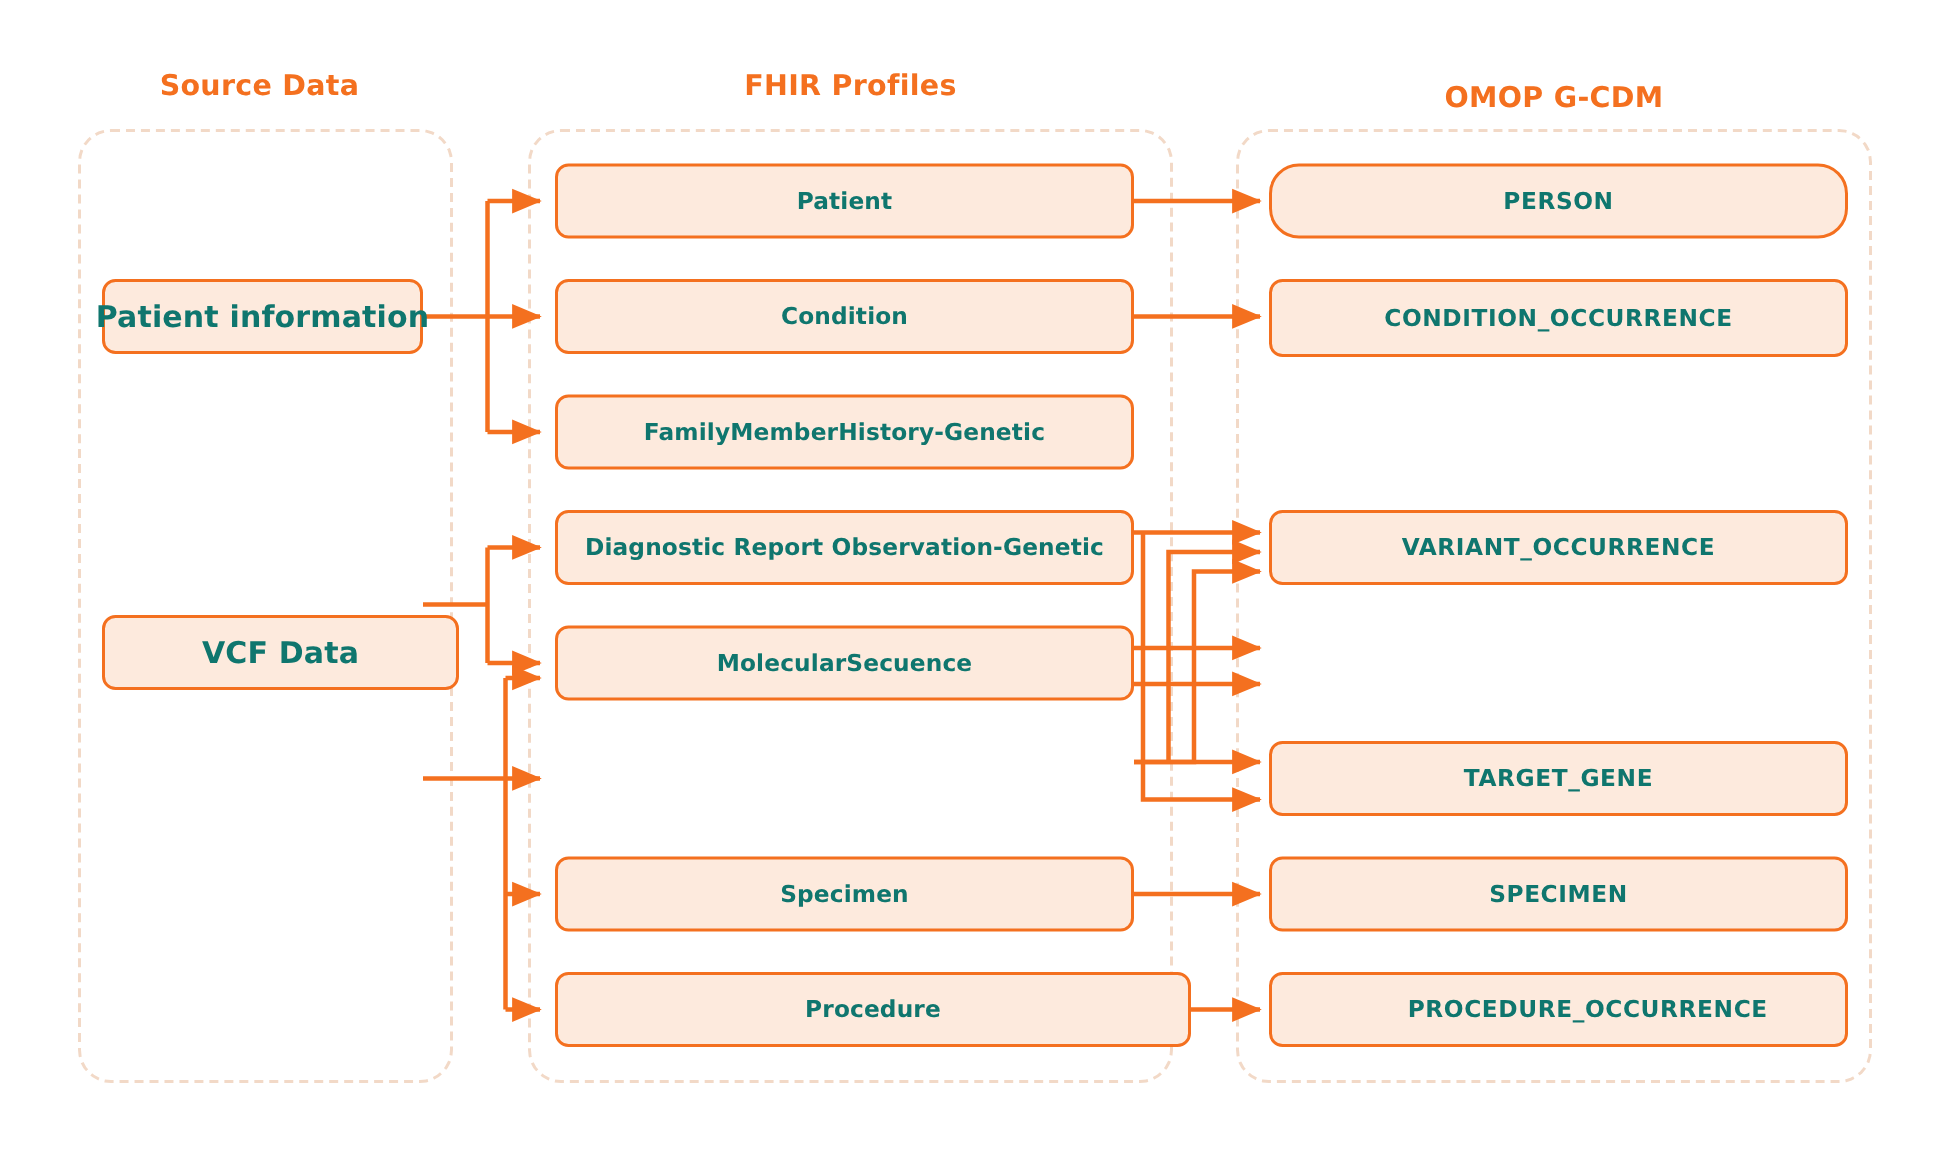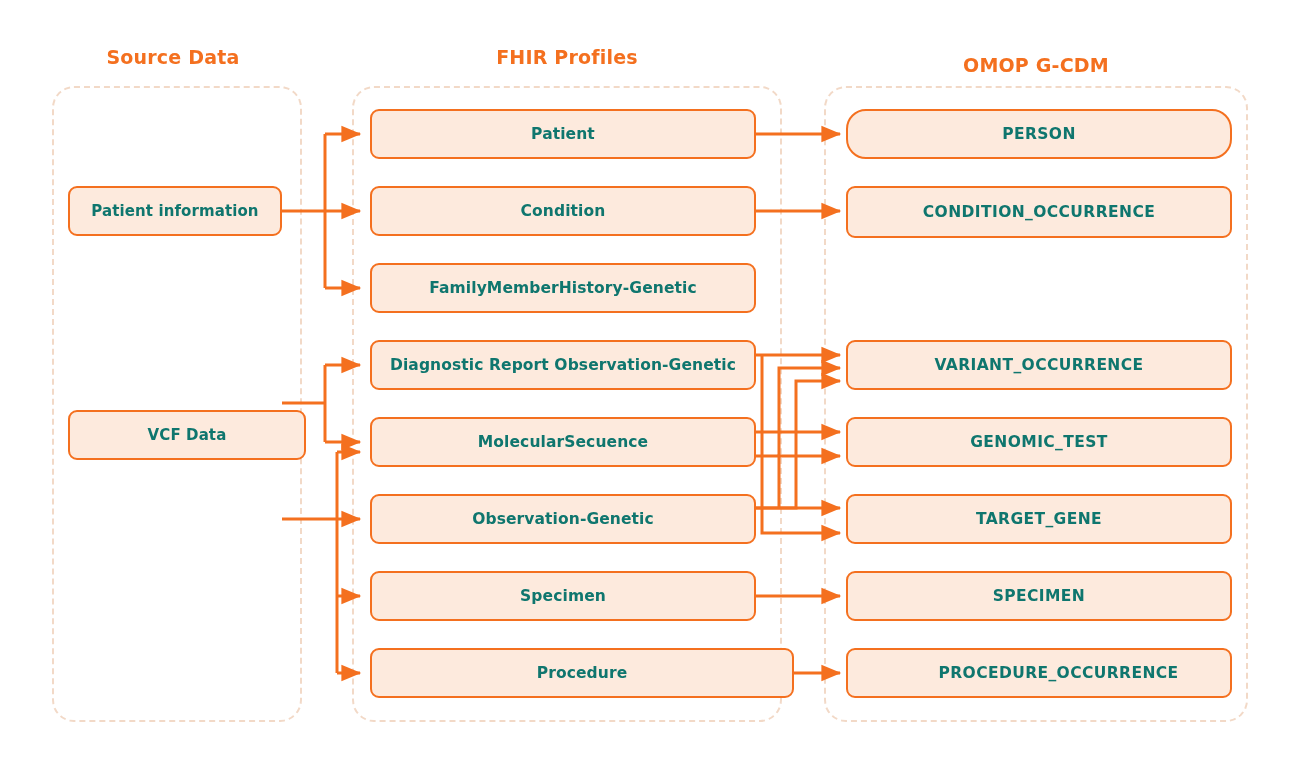--- a/index.html
+++ b/index.html
@@ -50,21 +50,21 @@
     align-items: center;
     justify-content: center;
     color: #0f766e;
     font-size: 15.5px;
     font-weight: bold;
     letter-spacing: 0.1px;
     text-align: center;
     padding: 0 8px;
     white-space: nowrap;
   }
-  .node.src { font-size: 15px; }
+  .node.src { font-size: 20px; }
   .node.fhir { font-size: 15.5px; }
   .node.omop { font-size: 15.5px; letter-spacing: 0.4px; }
   
   #wires {
     position: absolute;
     left: 0; top: 0;
     width: 1298px;
     height: 776px;
     pointer-events: none;
   }
@@ -136,25 +136,23 @@
   </svg>
 
   <div class="node src" style="left:68px; top:186px; width:214px; height:50px;">Patient information</div>
   <div class="node src" style="left:68px; top:378px; width:238px; height:50px;margin-top:32px;">VCF Data</div>
 
   <div class="node fhir" style="left:370px; top:109px; width:386px; height:50px;">Patient</div>
   <div class="node fhir" style="left:370px; top:186px; width:386px; height:50px;">Condition</div>
   <div class="node fhir" style="left:370px; top:263px; width:386px; height:50px;">FamilyMemberHistory-Genetic</div>
   <div class="node fhir" style="left:370px; top:340px; width:386px; height:50px;">Diagnostic Report Observation-Genetic</div>
   <div class="node fhir" style="left:370px; top:417px; width:386px; height:50px;">MolecularSecuence</div>
-  <div class="node fhir" style="left:370px; top:494px; width:386px; height:50px;">Observation-Genetic</div>
   <div class="node fhir" style="left:370px; top:571px; width:386px; height:50px;">Specimen</div>
   <div class="node fhir" style="left:370px; top:648px; width:424px; height:50px;">Procedure</div>
 
   <div class="node omop" style="left:846px; top:109px; width:386px; height:50px;border-radius:20px;">PERSON</div>
   <div class="node omop" style="left:846px; top:186px; width:386px; height:52px;">CONDITION_OCCURRENCE</div>
   <div class="node omop" style="left:846px; top:340px; width:386px; height:50px;">VARIANT_OCCURRENCE</div>
-  <div class="node omop" style="left:846px; top:417px; width:386px; height:50px;">GENOMIC_TEST</div>
   <div class="node omop" style="left:846px; top:494px; width:386px; height:50px;">TARGET_GENE</div>
   <div class="node omop" style="left:846px; top:571px; width:386px; height:50px;">SPECIMEN</div>
   <div class="node omop" style="left:846px; top:648px; width:386px; height:50px;padding-left:47px;">PROCEDURE_OCCURRENCE</div>
 
 </div>
 
 </body></html>

